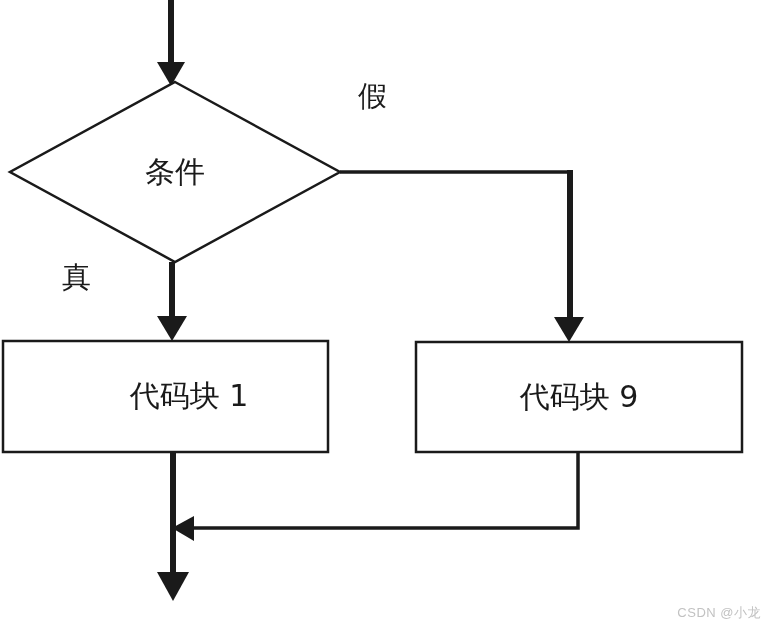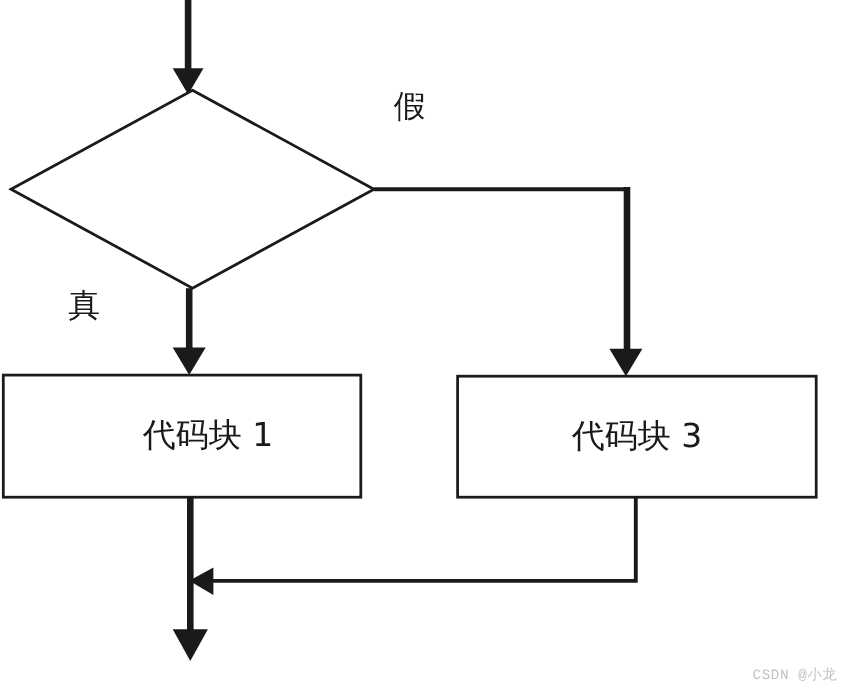--- a/index.html
+++ b/index.html
@@ -38,21 +38,21 @@
   }
   .edge-label {
     font-size: 29px;
   }
   .watermark {
     position: absolute;
     right: 10px;
     bottom: 8px;
     font-size: 13px;
     color: #c2c2c2;
-    font-family: Liberation Mono, monospace;
+    font-family: Liberation Sans, sans-serif;
     letter-spacing: 0.5px;
     user-select: none;
   }
 </style>
 </head>
 <body>
 
 <div id="canvas">
 
   <svg id="flow-svg" viewBox="0 0 771 630" xmlns="http://www.w3.org/2000/svg">
@@ -90,24 +90,25 @@
       <polygon points="172,528 194,516 194,541" fill="#1a1a1a"></polygon>
     </g>
 
     <g>
       <line x1="173" y1="452" x2="173" y2="582" stroke="#1a1a1a" stroke-width="6"></line>
       <polygon points="173,601 157,572 189,572" fill="#1a1a1a"></polygon>
     </g>
 
   </svg>
 
+  <div class="node-label shape-label" style="left:0; top:157px; width:350px;">条件</div>
 
   <div class="node-label shape-label" style="left:3px; top:381px; width:372px;">代码块 1</div>
 
-  <div class="node-label shape-label" style="left:416px; top:382px; width:326px;">代码块 3</div>
+  <div class="node-label shape-label" style="left:416px; top:382px; width:326px;">代码块 9</div>
 
   <div class="node-label edge-label" style="left:62px; top:263px;">真</div>
 
   <div class="node-label edge-label" style="left:358px; top:82px;">假</div>
 
   <div class="watermark">CSDN @小龙</div>
 
 </div>
 
 </body></html>

